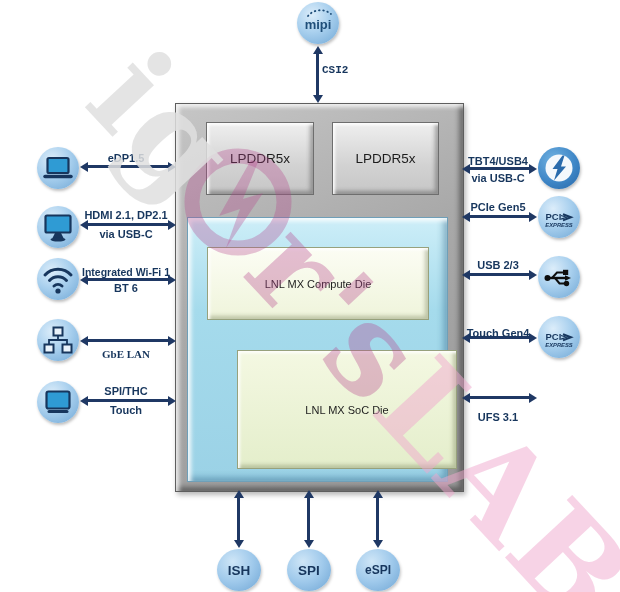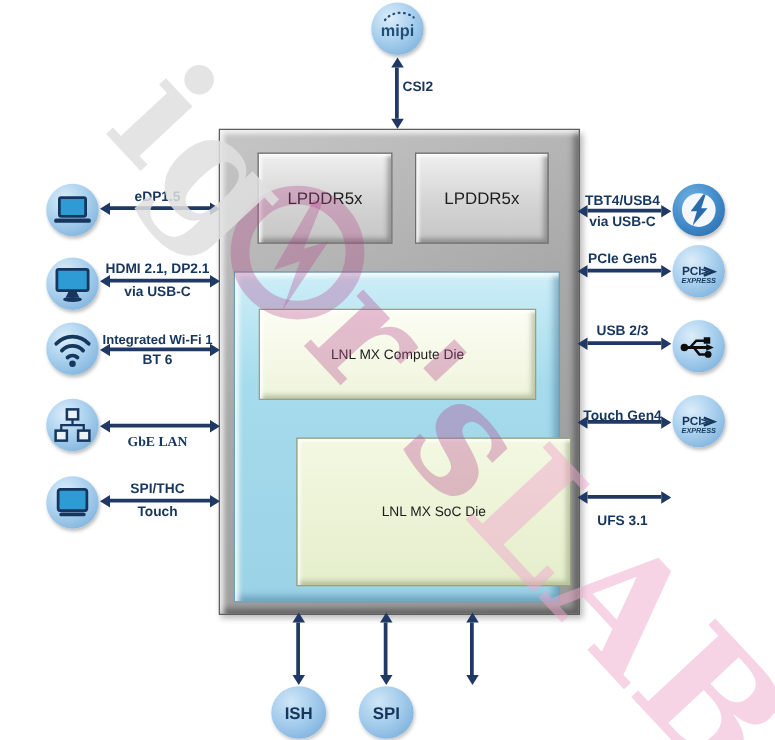--- a/index.html
+++ b/index.html
@@ -74,21 +74,21 @@
     <span>LNL MX SoC Die</span>
   </div>
 
   <div class="icircle" style="left:297px;top:2px;">
     <svg width="42" height="42" viewBox="0 0 42 42">
       <path d="M11 14 A 15 13 0 0 1 34 12" fill="none" stroke="#1F4E79" stroke-width="1.8" stroke-linecap="round" stroke-dasharray="0.6 3.6"></path>
       <text x="21" y="27" text-anchor="middle" font-size="13" font-weight="bold" fill="#1F4E79">mipi</text>
     </svg>
   </div>
   <div class="varrow" style="left:316px;top:54px;height:41px;"></div>
-  <div class="plabel" style="left:322px;top:64px;">
+  <div class="plabel" style="left:322px;top:64px;font-family:Liberation Mono, monospace;">
     <span>CSI2</span>
   </div>
 
   <div class="icircle" style="left:37px;top:147px;">
     <svg width="42" height="42" viewBox="0 0 42 42">
       <rect x="10.5" y="11" width="21" height="15" rx="1.5" fill="#2F9BD4" stroke="#17365D" stroke-width="2.2"></rect>
       <path d="M8 29.5 h26" stroke="#17365D" stroke-width="3.5" stroke-linecap="round"></path>
     </svg>
   </div>
   <div class="harrow" style="left:88px;top:165px;width:80px;"></div>
@@ -220,20 +220,23 @@
   <div class="varrow" style="left:237px;top:498px;height:42px;"></div>
   <div class="varrow" style="left:307px;top:498px;height:42px;"></div>
   <div class="varrow" style="left:376px;top:498px;height:42px;"></div>
 
   <div class="bcircle" style="left:287px;top:549px;">
     <span>SPI</span>
   </div>
   <div class="bcircle" style="left:217px;top:549px;">
     <span>ISH</span>
   </div>
+  <div class="bcircle smalltxt" style="left:356px;top:549px;">
+    <span>eSPI</span>
+  </div>
 
   <svg class="wm" width="620" height="592" viewBox="0 0 620 592">
     <g>
       <circle cx="238" cy="202" r="46" fill="none" stroke="#B5438D" stroke-opacity="0.32" stroke-width="15"></circle>
       <path d="M251 160 L219 216 L240 209 L226 248 L263 193 L243 199 L258 162 Z" fill="#B5438D" fill-opacity="0.32"></path>
     </g>
     <text x="0" y="0" transform="translate(82,104) rotate(47)" font-family="'DejaVu Serif',serif" font-size="126" font-weight="bold" letter-spacing="4"><tspan fill="#DFDFDF" fill-opacity="0.85">i</tspan><tspan fill="#DFDFDF" fill-opacity="0.85">g</tspan><tspan fill="#B5438D" fill-opacity="0">o</tspan><tspan fill="#B5438D" fill-opacity="0.34">r</tspan><tspan fill="#B5438D" fill-opacity="0.34">'</tspan><tspan fill="#B5438D" fill-opacity="0.34">s</tspan><tspan fill="#F0A8CE" fill-opacity="0.5">L</tspan><tspan fill="#F0A8CE" fill-opacity="0.5">A</tspan><tspan fill="#F0A8CE" fill-opacity="0.5">B</tspan></text>
   </svg>
 
 </div>

